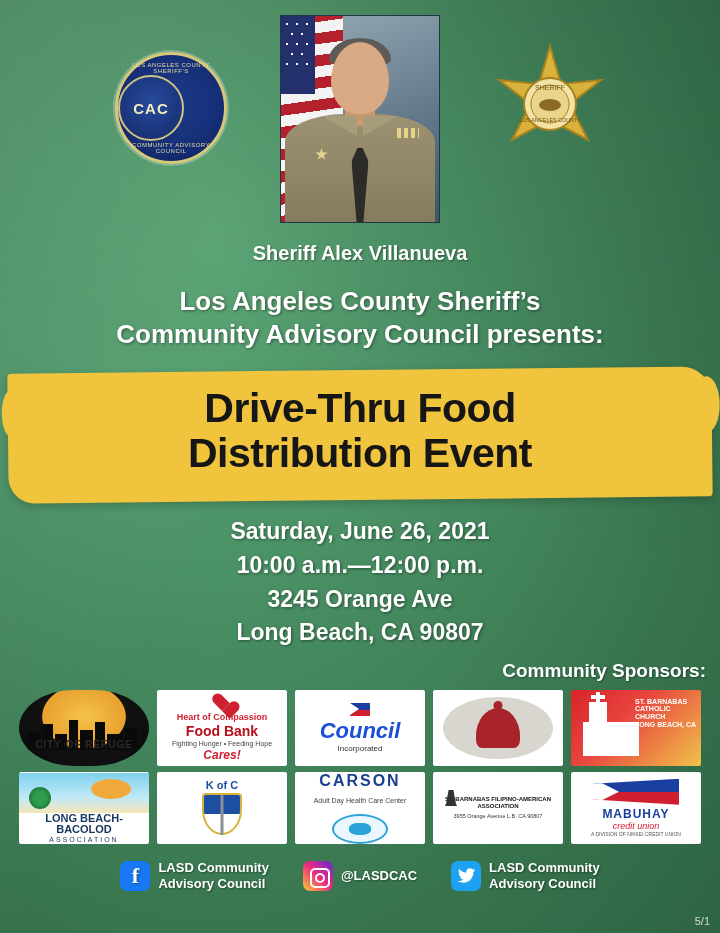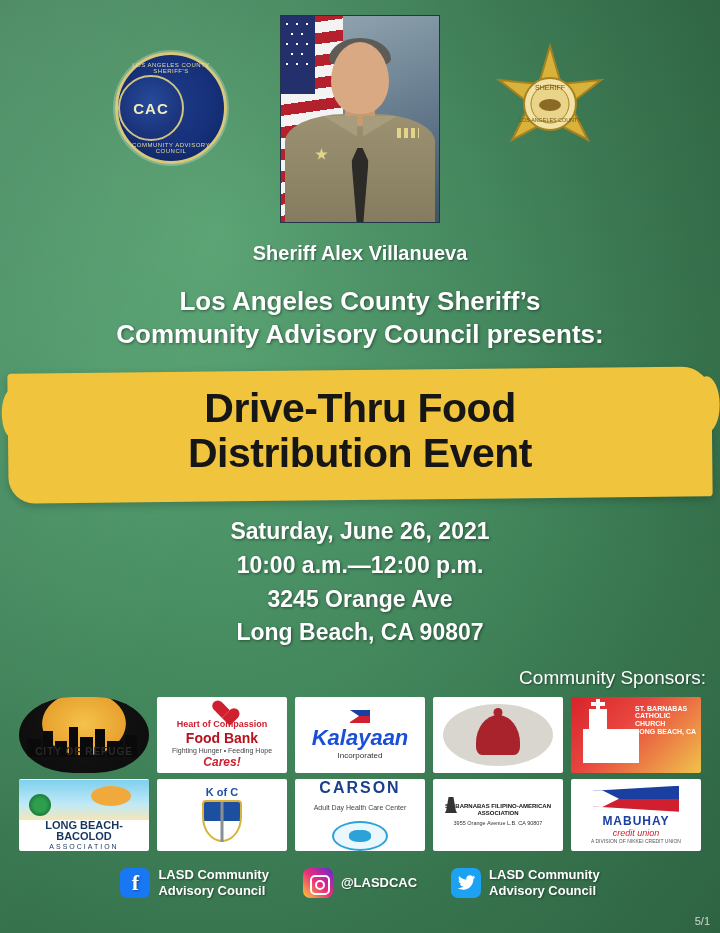--- a/index.html
+++ b/index.html
@@ -275,23 +275,23 @@
     font-size: 23px;
     font-weight: bold;
     line-height: 1.46;
   }
 
   
   .sponsors-title {
     text-align: right;
     color: #ffffff;
     font-size: 19px;
-    font-weight: normal;
+    font-weight: bold;
     padding-right: 14px;
-    margin-top: 17px;
+    margin-top: 10px;
     position: relative;
     z-index: 2;
     text-shadow: 1px 1px 2px rgba(0,0,0,0.4);
   }
 
   .sponsor-row {
     display: flex;
     justify-content: center;
     gap: 8px;
     margin-top: 6px;
@@ -598,21 +598,21 @@
     <div class="logo logo-hoc">
       <div class="heart"></div>
       <div class="l1">Heart of Compassion</div>
       <div class="l2">Food Bank</div>
       <div class="l3">Fighting Hunger • Feeding Hope</div>
       <div class="l4">Cares!</div>
     </div>
 
     <div class="logo logo-kalayaan">
       <div class="flagmark"></div>
-      <div class="word">Kalayaan</div>
+      <div class="word">Council</div>
       <div class="sub">Incorporated</div>
     </div>
 
     <div class="logo logo-mask">
       <div class="oval">
         <div class="bell"></div>
       </div>
     </div>
 
     <div class="logo logo-stb1">

